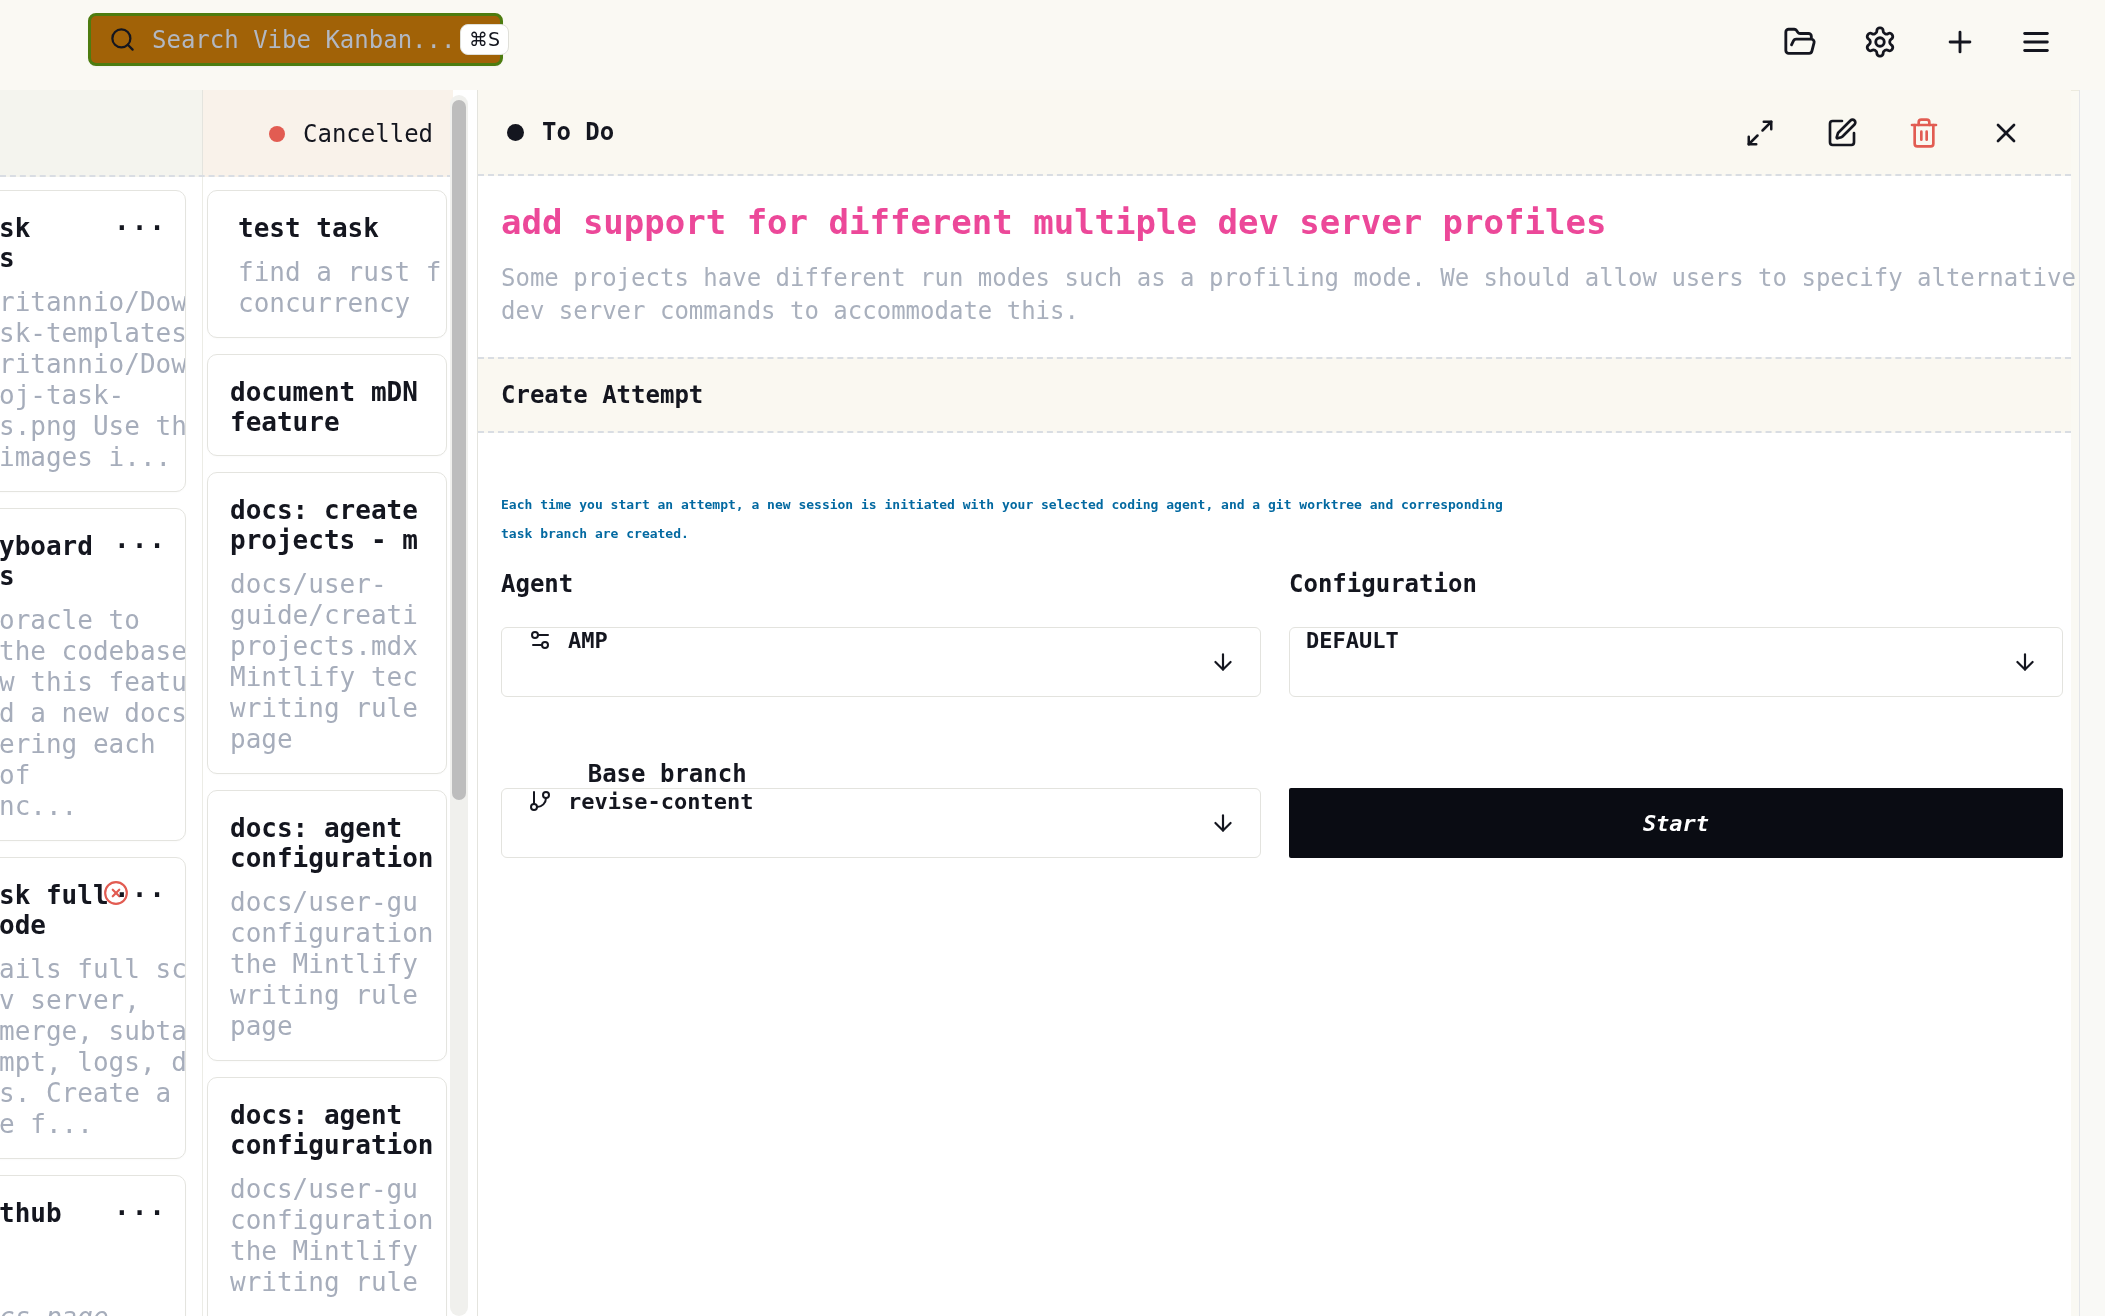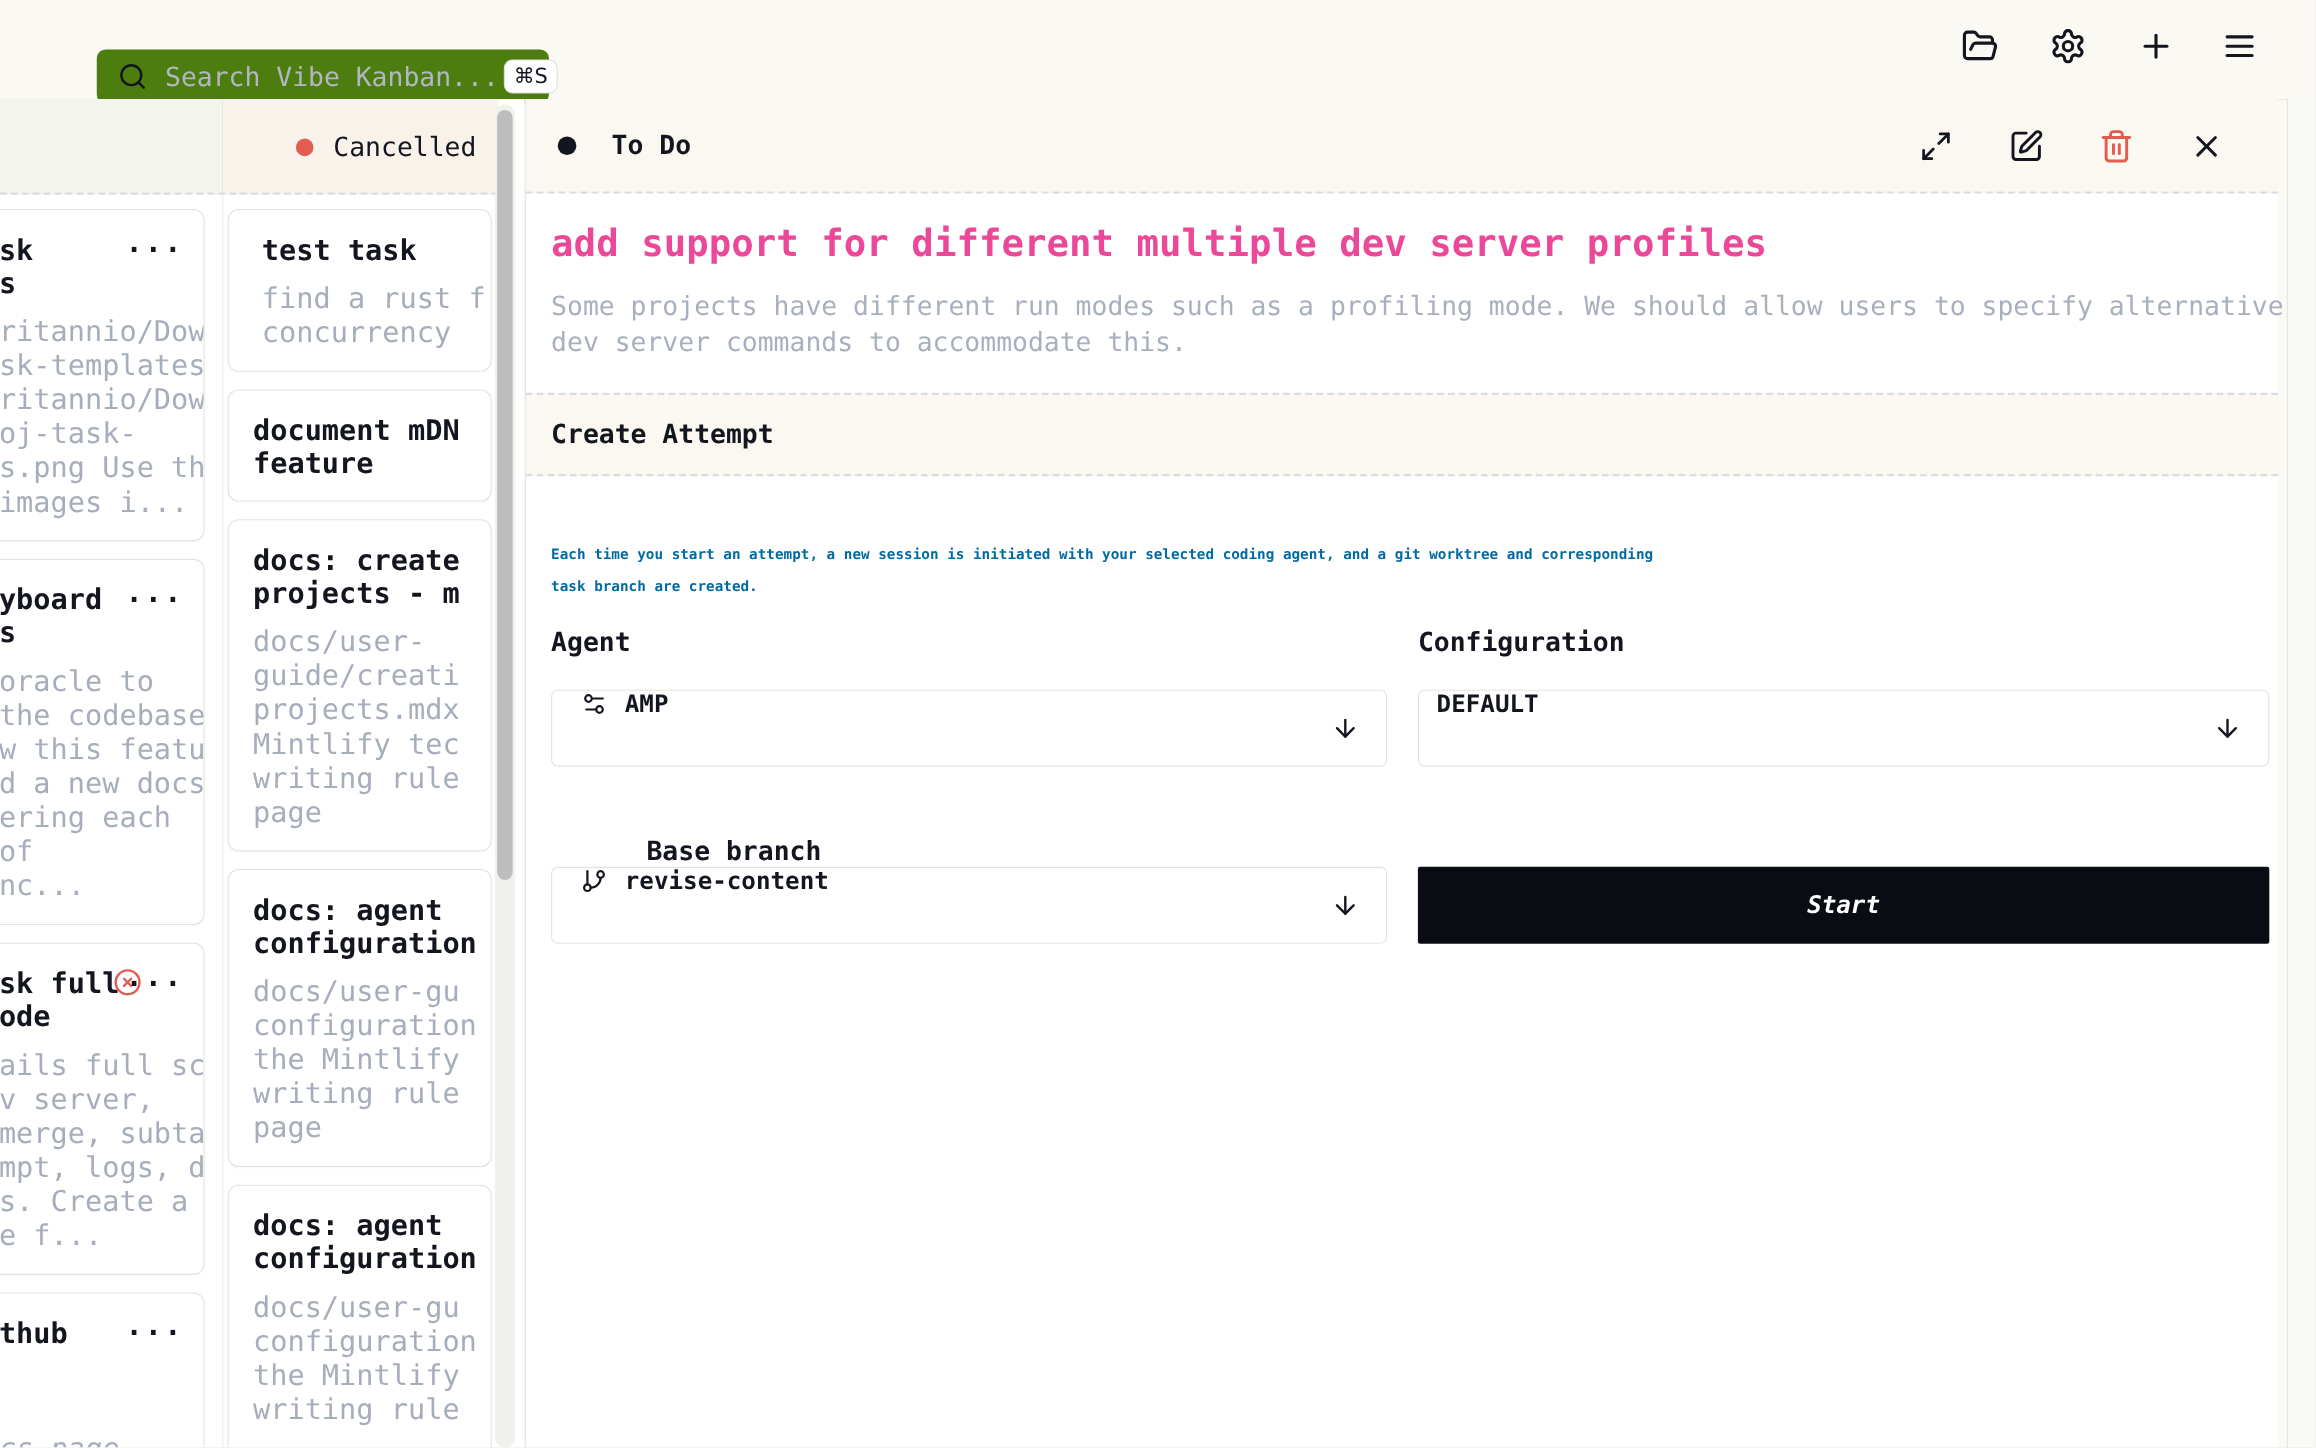--- a/index.html
+++ b/index.html
@@ -7,22 +7,22 @@
     position:relative;width:2105px;height:1316px;overflow:hidden;
     background:#faf9f3;
     font-family:"DejaVu Sans Mono","Liberation Mono",monospace;
     color:#14161f;
   }
   svg.ic{display:block;stroke:#14161f;fill:none;stroke-width:2;stroke-linecap:round;stroke-linejoin:round;}
   svg.ic.red{stroke:#e25c52;}
 
   
   .topbar{position:absolute;left:0;top:0;width:2105px;height:90px;background:#faf9f3;border-bottom:1px solid #eceade;}
-  .searchbox{position:absolute;left:88px;top:13px;width:409px;height:47px;background:#4d7c0f;
-    border:1px solid #4d7c0f;border-radius:8px;display:flex;align-items:center;box-shadow:0 1px 2px rgba(0,0,0,0.03);margin-top:32px;}
+  .searchbox{position:absolute;left:88px;top:13px;width:409px;height:47px;background:#a16207;
+    border:3px solid #4d7c0f;border-radius:8px;display:flex;align-items:center;box-shadow:0 1px 2px rgba(0,0,0,0.03);}
   .searchbox input{flex:1;border:none;outline:none;background:transparent;font-family:inherit;font-size:24px;color:#14161f;margin-left:14px;}
   .searchbox input::placeholder{color:#b2b8c3;}
   .search-glyph{margin-left:18px;flex:0 0 auto;}
   .kbd{flex:0 0 auto;margin-right:10px;border:1px solid #e0e0da;border-radius:8px;padding:3px 8px 4px 8px;
     font-family:"DejaVu Sans",sans-serif;font-size:19px;color:#14161f;background:#fff;}
   .topicon{position:absolute;top:22px;width:40px;height:40px;display:flex;align-items:center;justify-content:center;cursor:pointer;}
 
   
   .board-body{position:absolute;left:0;top:90px;width:477px;height:1226px;background:#ffffff;}
   .col-head{position:absolute;top:90px;height:87px;display:flex;align-items:center;box-sizing:border-box;}
@@ -44,21 +44,21 @@
 
   
   .board-scroll{position:absolute;left:450px;top:95px;width:18px;height:1221px;background:#f0f0ed;border-radius:9px;}
   .board-scroll .thumb{position:absolute;left:2px;top:5px;width:14px;height:700px;background:#bdbdbd;border-radius:7px;}
 
   
   .panel{position:absolute;left:477px;top:90px;width:1593px;height:1226px;background:#ffffff;border-left:1px solid #e4e4de;}
   .panel-head{position:absolute;left:0;top:0;width:100%;height:86px;background:#faf8f1;
     border-bottom:2px dashed #d9dde3;box-sizing:border-box;display:flex;align-items:center;}
   .panel-status-dot{width:17px;height:17px;border-radius:50%;background:#14161f;margin-left:29px;flex:0 0 auto;}
-  .panel-status{font-size:24px;font-weight:bold;margin-left:32px;white-space:pre;}
+  .panel-status{font-size:24px;font-weight:bold;margin-left:18px;white-space:pre;}
   .panel-actions{position:absolute;right:48px;top:0;height:86px;display:flex;align-items:center;gap:48px;}
   .pact{width:34px;height:34px;display:flex;align-items:center;justify-content:center;cursor:pointer;}
 
   .task-title{position:absolute;left:23px;top:112px;font-size:34px;font-weight:bold;white-space:pre;color:#ec4899;}
   .task-desc{position:absolute;left:23px;top:172px;font-size:24px;line-height:33px;white-space:pre;color:#a9b0bd;}
 
   .section-band{position:absolute;left:0;top:267px;width:100%;height:76px;background:#faf8f1;
     border-top:2px dashed #d9dde3;border-bottom:2px dashed #d9dde3;box-sizing:border-box;display:flex;align-items:center;}
   .section-title{font-size:24px;font-weight:bold;margin-left:23px;white-space:pre;}
 

